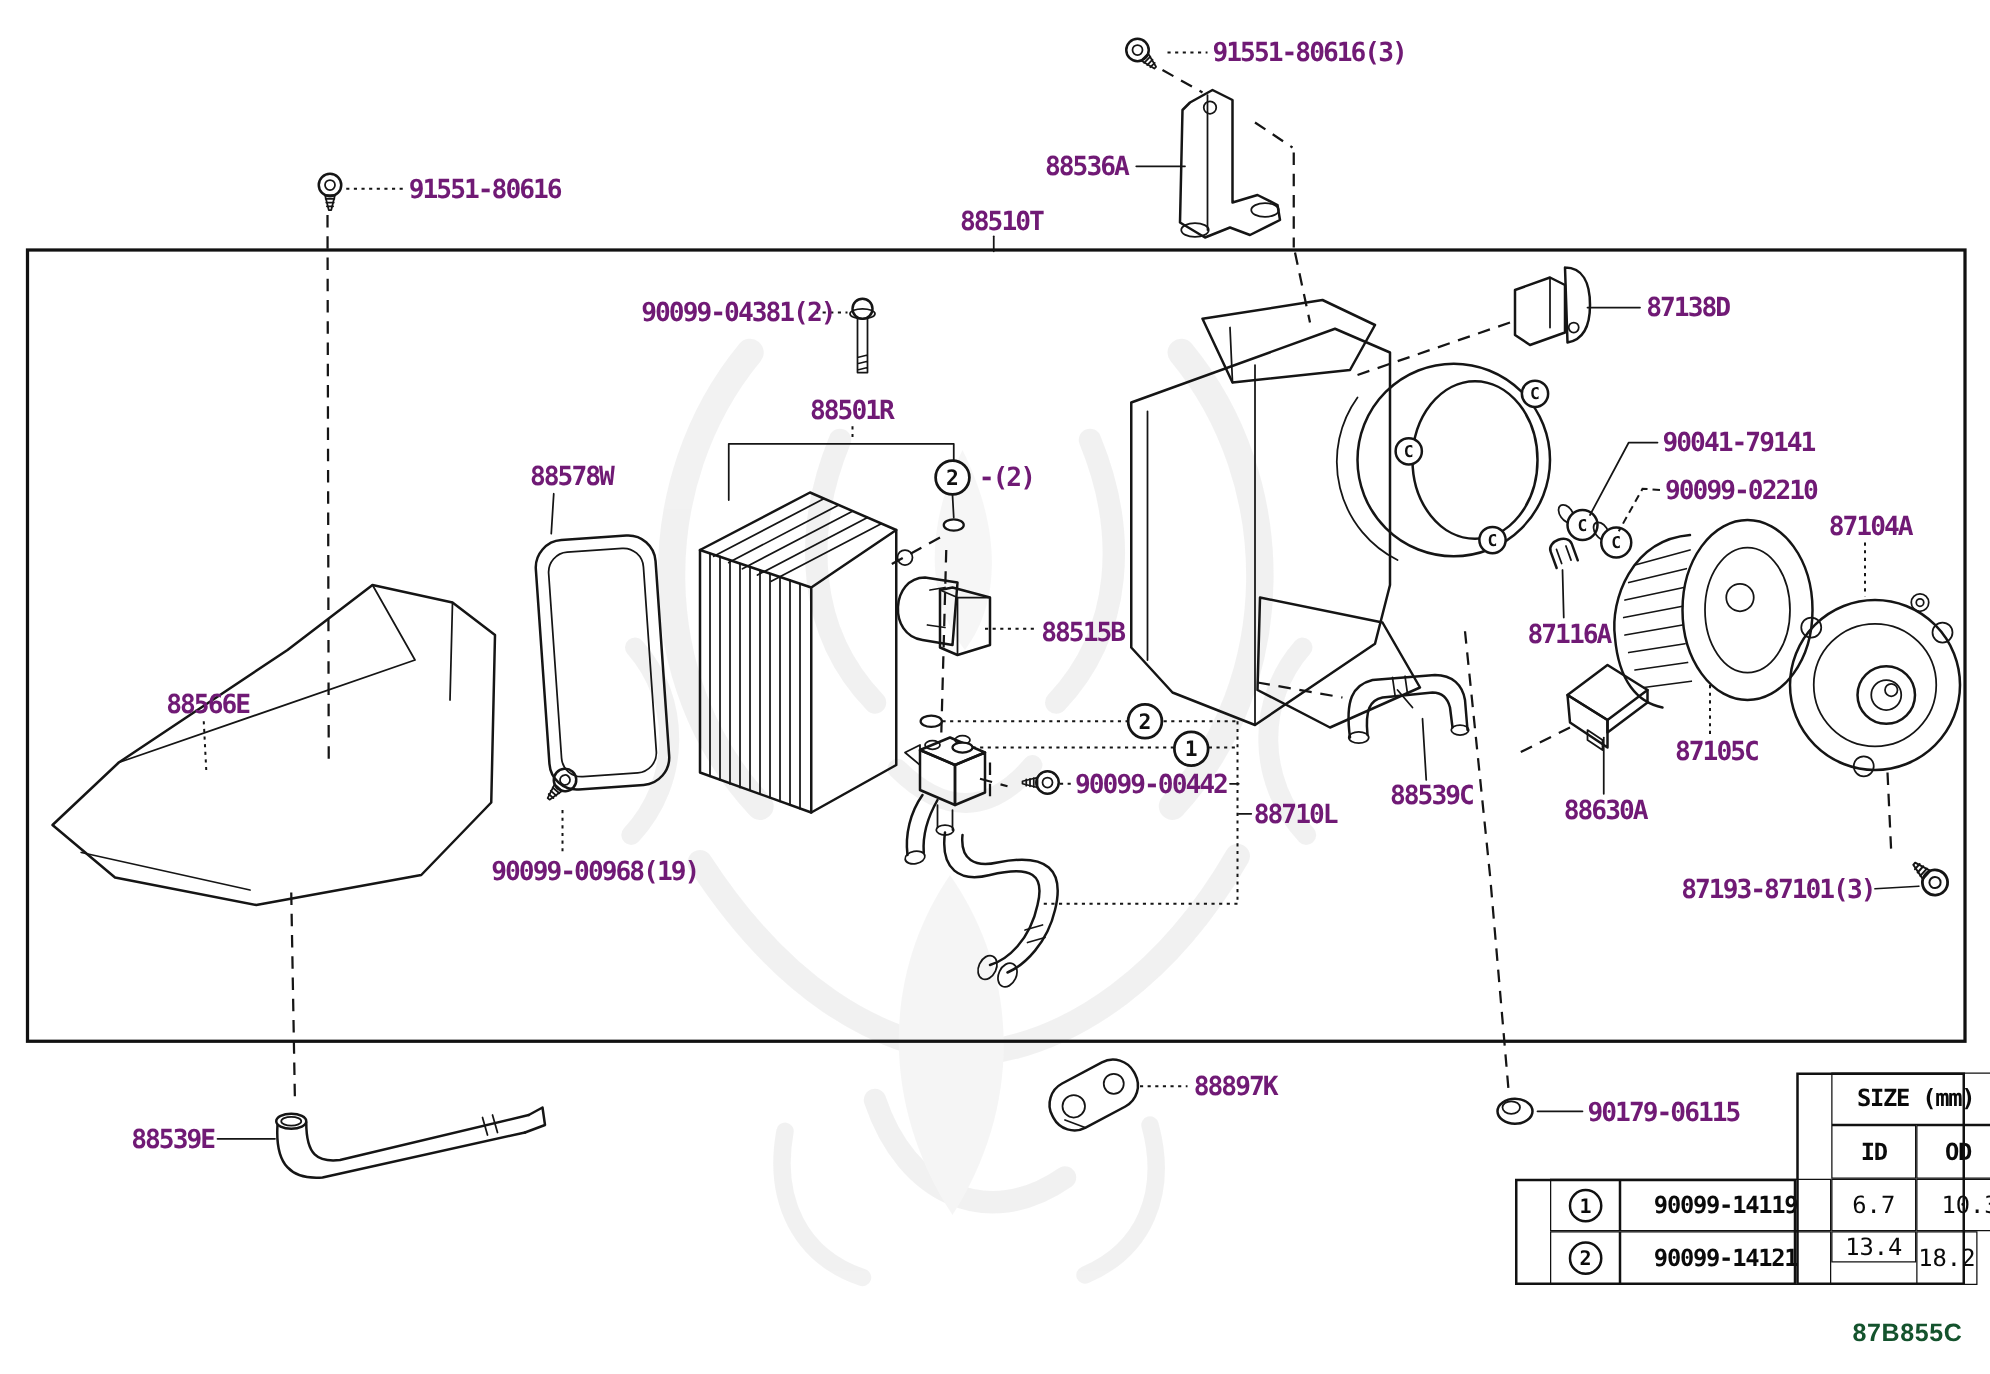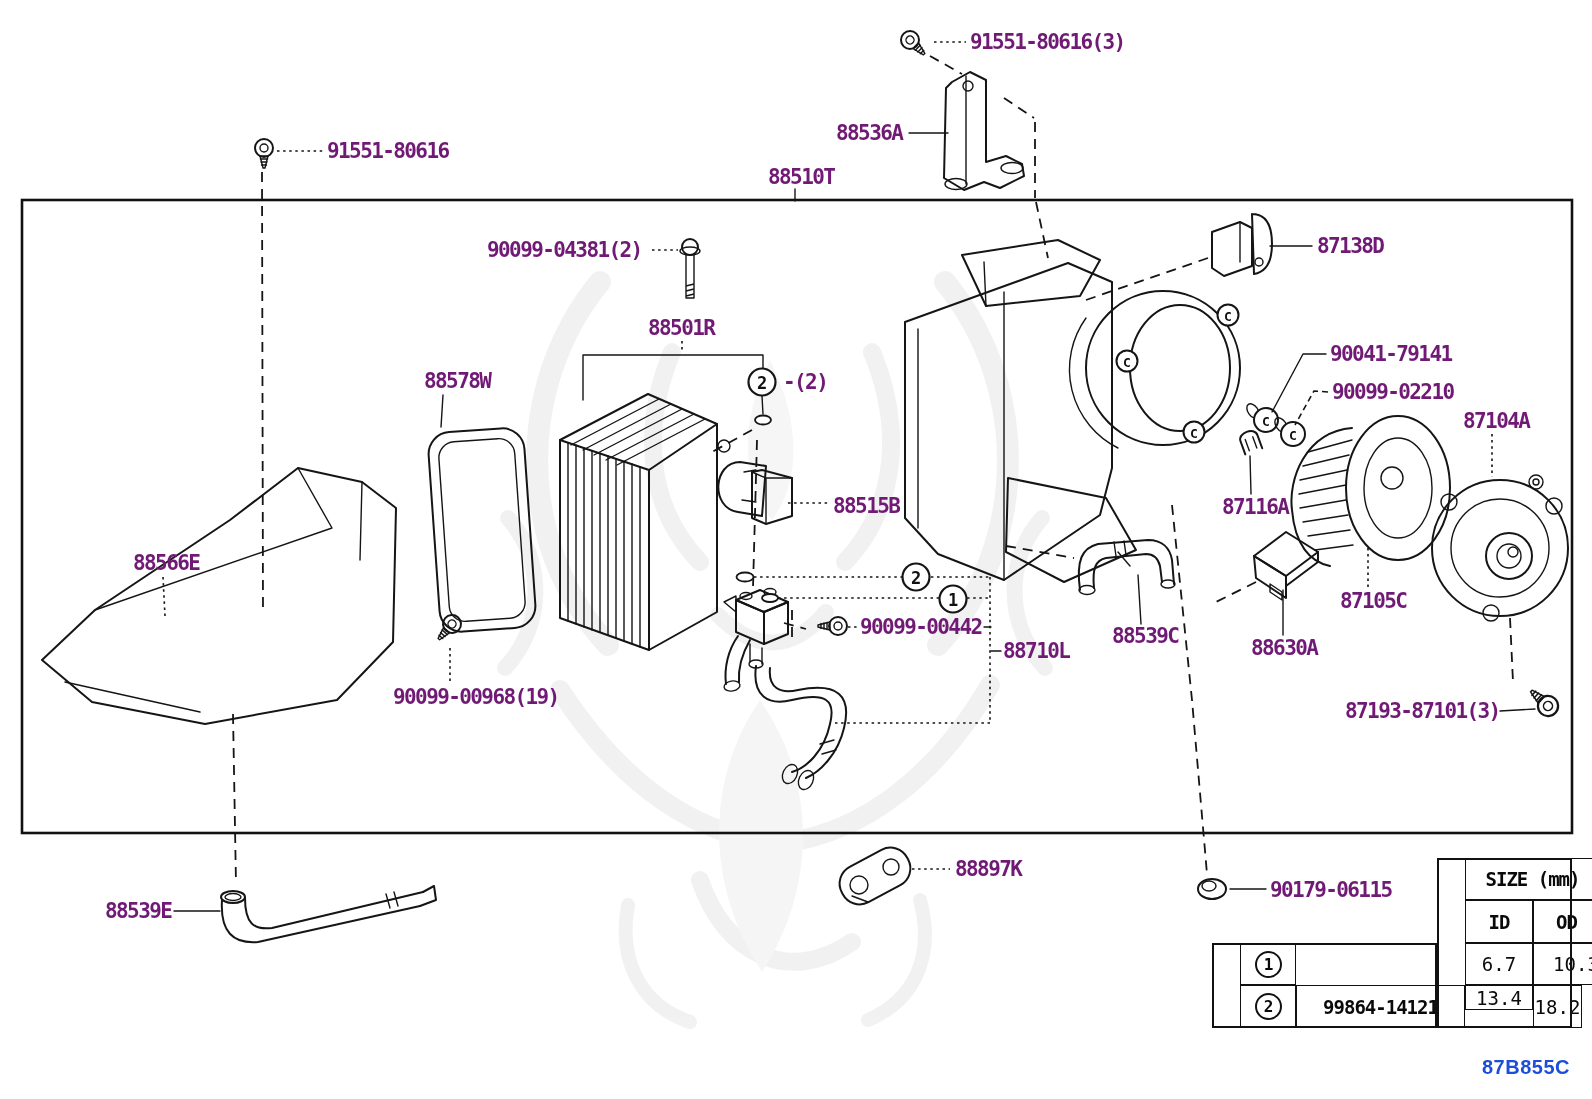--- a/index.html
+++ b/index.html
@@ -1,21 +1,21 @@
 <!DOCTYPE html>
 <html><head>
 <meta charset="utf-8">
 <style>
   html,body{margin:0;padding:0;background:#fff;}
   .stage{position:relative;width:1592px;height:1099px;background:#fff;overflow:hidden;
          font-family:"DejaVu Sans Mono","Liberation Mono",monospace;}
   .stage>svg{position:absolute;left:0;top:0;}
   .lbl{position:absolute;font:700 21px "DejaVu Sans Mono","Liberation Mono",monospace;
        letter-spacing:-1.6px;color:#701a75;white-space:nowrap;line-height:22px;}
-  .code{position:absolute;font:700 20px "Liberation Sans",sans-serif;letter-spacing:.5px;color:#1d4ed8;}
+  .code{position:absolute;font:700 20px "Liberation Sans",sans-serif;letter-spacing:.5px;color:#14532d;}
   
   .ln{stroke:#151515;stroke-width:2;fill:none;stroke-linecap:round;stroke-linejoin:round;}
   .thin{stroke-width:1.4;}
   .dash{stroke:#151515;stroke-width:1.8;fill:none;stroke-dasharray:10 7;}
   .dot{stroke:#151515;stroke-width:1.6;fill:none;stroke-dasharray:2.5 3.6;}
   .sda{stroke:#151515;stroke-width:1.6;fill:none;stroke-dasharray:6 4;}
   .wm{stroke:#e9e9e9;fill:none;stroke-linecap:round;}
   .ctext{font:700 13px "DejaVu Sans Mono",monospace;fill:#111;}
   .cnum{font:700 17px "DejaVu Sans Mono",monospace;fill:#111;}
   
@@ -299,21 +299,21 @@
     <ellipse cx="763" cy="420" rx="8" ry="4.5" fill="#fff" stroke="#151515" stroke-width="1.8"></ellipse>
     <circle cx="762" cy="382" r="13.5" fill="#fff" stroke="#151515" stroke-width="2.2"></circle>
     <text class="cnum" x="762" y="383" text-anchor="middle" dominant-baseline="central">2</text>
   </g>
 </svg>
 
   <div class="lbl" style="left:970px;top:31px">91551-80616(3)</div>
   <div class="lbl" style="left:836px;top:122px">88536A</div>
   <div class="lbl" style="left:768px;top:166px">88510T</div>
   <div class="lbl" style="left:327px;top:140px">91551-80616</div>
-  <div class="lbl" style="left:487px;top:239px">90099-04381(2)</div>
+  <div class="lbl" style="left:513px;top:239px">90099-04381(2)</div>
   <div class="lbl" style="left:648px;top:317px">88501R</div>
   <div class="lbl" style="left:783px;top:371px">-(2)</div>
   <div class="lbl" style="left:424px;top:370px">88578W</div>
   <div class="lbl" style="left:833px;top:495px">88515B</div>
   <div class="lbl" style="left:133px;top:552px">88566E</div>
   <div class="lbl" style="left:393px;top:686px">90099-00968(19)</div>
   <div class="lbl" style="left:860px;top:616px">90099-00442</div>
   <div class="lbl" style="left:1003px;top:640px">88710L</div>
   <div class="lbl" style="left:1112px;top:625px">88539C</div>
   <div class="lbl" style="left:1251px;top:637px">88630A</div>
@@ -330,27 +330,28 @@
   <div class="code" style="left:1482px;top:1056px">87B855C</div>
 
   <div class="ptable">
     <div class="cell" style="left:225px;top:0;width:135px;height:42px">SIZE (mm)</div>
     <div class="cell" style="left:225px;top:42px;width:68px;height:43px">ID</div>
     <div class="cell" style="left:293px;top:42px;width:67px;height:43px">OD</div>
 
     <div class="cell" style="left:0;top:85px;width:56px;height:42px">
       <div class="circ">1</div>
     </div>
+    <div class="cell" style="left:56px;top:85px;width:169px;height:42px">90099-14119</div>
     <div class="cell val" style="left:225px;top:85px;width:68px;height:42px">6.7</div>
     <div class="cell val" style="left:293px;top:85px;width:86px;height:42px">10.3</div>
 
     <div class="cell" style="left:0;top:127px;width:56px;height:43px">
       <div class="circ">2</div>
     </div>
-    <div class="cell" style="left:56px;top:127px;width:169px;height:43px">99864-14121</div>
+    <div class="cell" style="left:56px;top:127px;width:169px;height:43px">90099-14121</div>
     <div class="cell val" style="left:225px;top:127px;width:68px;height:25px">13.4</div>
     <div class="cell val" style="left:293px;top:127px;width:49px;height:43px">18.2</div>
 
     <div class="blk" style="left:0;top:85px;width:225px;height:85px"></div>
     <div class="blk" style="left:225px;top:0;width:135px;height:170px"></div>
   </div>
 
 </div>
 
 </body></html>

